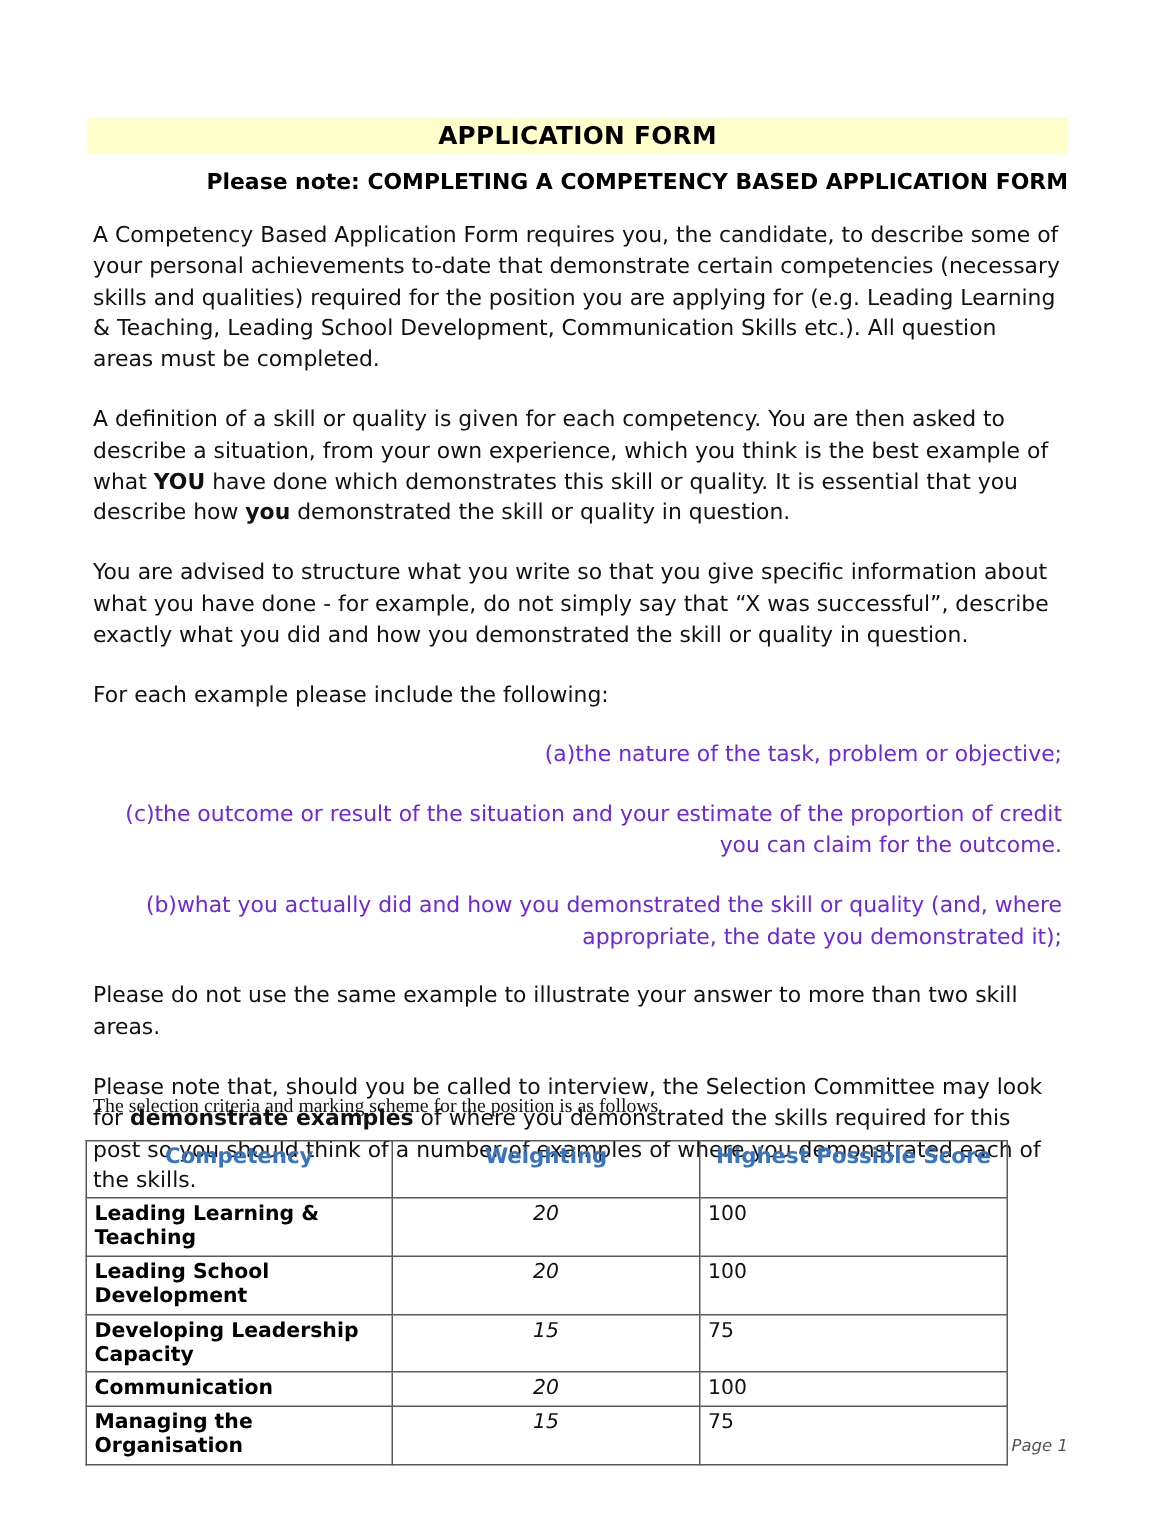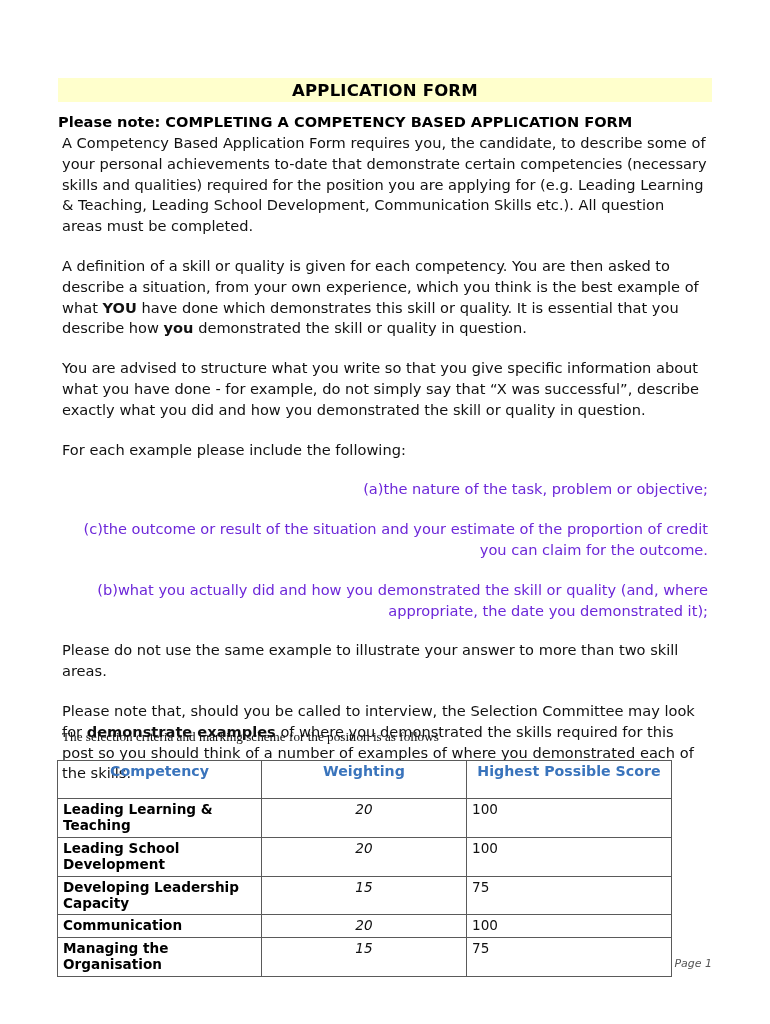--- a/index.html
+++ b/index.html
@@ -43,31 +43,31 @@
     color: #000000;
     font-family: "DejaVu Sans", "Liberation Sans", sans-serif;
   }
 
   
   .subheading {
     position: absolute;
     left: 58px;
     top: 113px;
     width: 654px;
-    text-align: left;
+    text-align: right;
     font-size: 14.6px;
     font-weight: bold;
     color: #000000;
   }
 
   
   .body-block {
     position: absolute;
     left: 62px;
-    top: 133px;
+    top: 147px;
     width: 646px;
   }
 
   .para {
     font-size: 14.6px;
     line-height: 20.8px;
     color: #111111;
     margin: 0 0 19px 0;
     text-align: left;
   }

